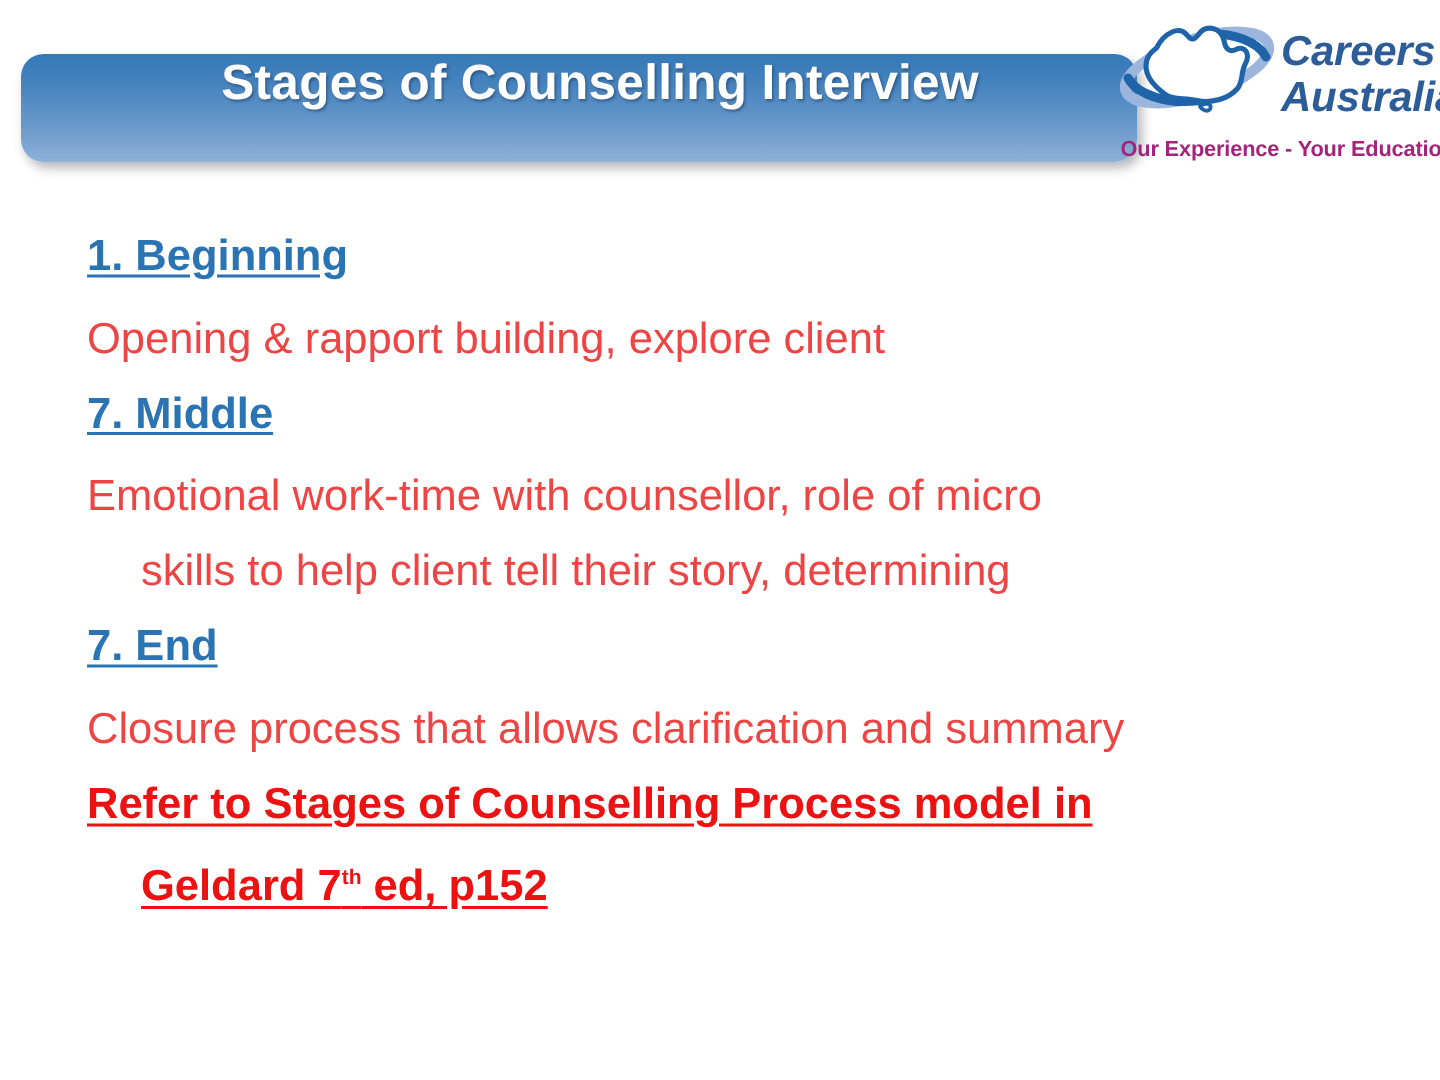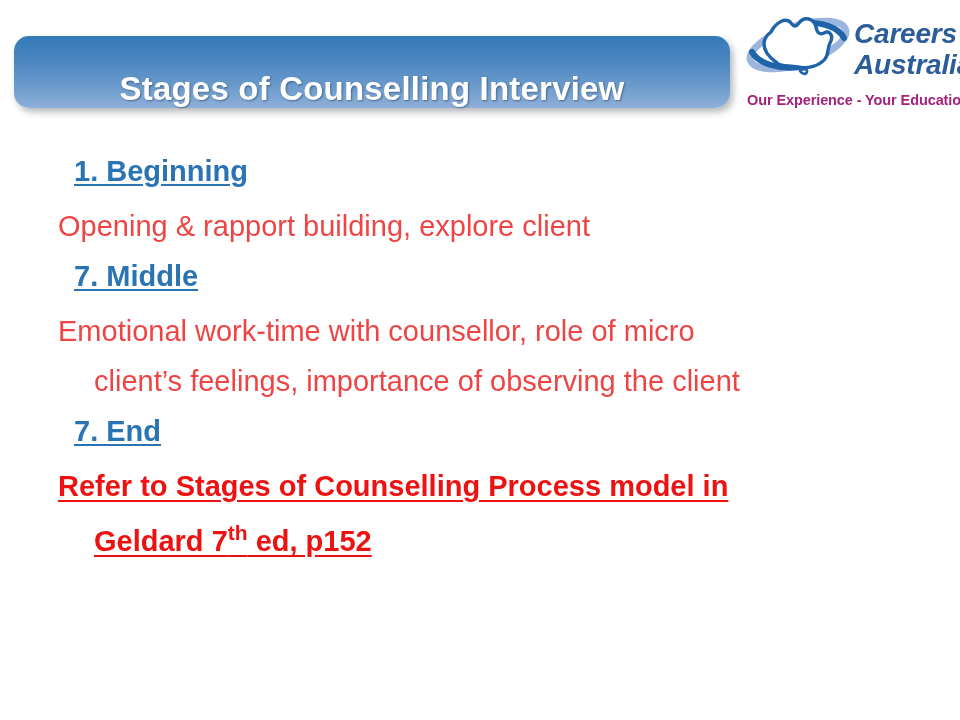--- a/index.html
+++ b/index.html
@@ -20,22 +20,23 @@
   .title-banner {
     position: absolute;
     left: 14px;
     top: 36px;
     width: 716px;
     height: 72px;
     border-radius: 15px;
     background: linear-gradient(to bottom, #3479b8 0%, #4683be 28%, #6a9acb 68%, #8fb0d9 100%);
     box-shadow: 3px 4px 7px rgba(90, 95, 105, 0.45);
     display: flex;
-    align-items: flex-end;
+    align-items: flex-start;
     justify-content: center;
+    padding-left: 28px;
   }
   .title-text {
     color: #ffffff;
     font-size: 33px;
     font-weight: bold;
     letter-spacing: 0.2px;
     text-shadow: 1px 1px 2px rgba(25, 55, 90, 0.55);
     white-space: nowrap;
   }
 
@@ -96,21 +97,20 @@
     line-height: 50px;
     color: #ef4444;
     white-space: nowrap;
   }
   .line.heading {
     color: #2b74b4;
     font-weight: bold;
     text-decoration: underline;
     text-underline-offset: 3px;
     display: inline-block;
-    margin-left: 16px;
   }
   .heading-row {
     line-height: 50px;
   }
   .line.indent {
     padding-left: 36px;
   }
   .line.ref {
     color: #ed1212;
     font-weight: bold;
@@ -118,21 +118,21 @@
     text-underline-offset: 4px;
     display: inline-block;
   }
   .ref-row {
     line-height: 50px;
   }
   .ref-row.indent {
     padding-left: 36px;
   }
   .sup {
-    font-size: 21px;
+    font-size: 14px;
     vertical-align: super;
     line-height: 0;
   }
 </style>
 </head>
 <body>
 
 <div class="title-banner">
   <span class="title-text">Stages of Counselling Interview</span>
 </div>
@@ -170,25 +170,26 @@
 
   <div class="heading-row">
     <span class="line heading">1. Beginning</span>
   </div>
   <div class="line">Opening &amp; rapport building, explore client</div>
 
   <div class="heading-row">
     <span class="line heading">7. Middle</span>
   </div>
   <div class="line">Emotional work-time with counsellor, role of micro</div>
-  <div class="line indent">client’s feelings, importance of observing the client</div>
+  <div class="line indent">skills to help client tell their story, determining</div>
 
   <div class="heading-row">
     <span class="line heading">7. End</span>
   </div>
+  <div class="line">Closure process that allows clarification and summary</div>
 
   <div class="ref-row">
     <span class="line ref">Refer to Stages of Counselling Process model in</span>
   </div>
   <div class="ref-row indent">
     <span class="line ref"><span>Geldard 7</span><span class="sup">th</span><span> ed, p152</span></span>
   </div>
 
 </div>
 

